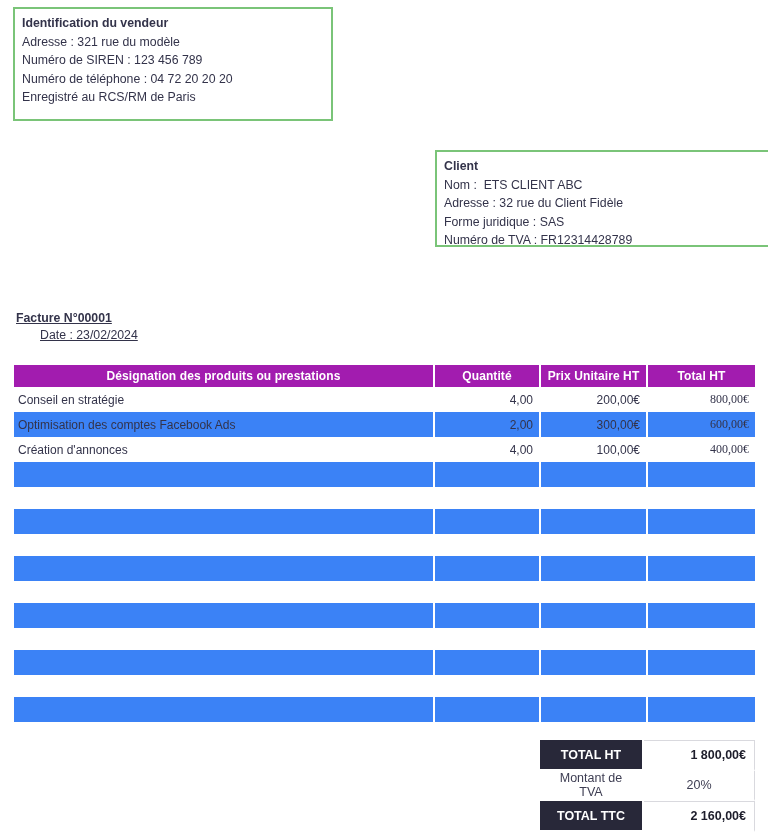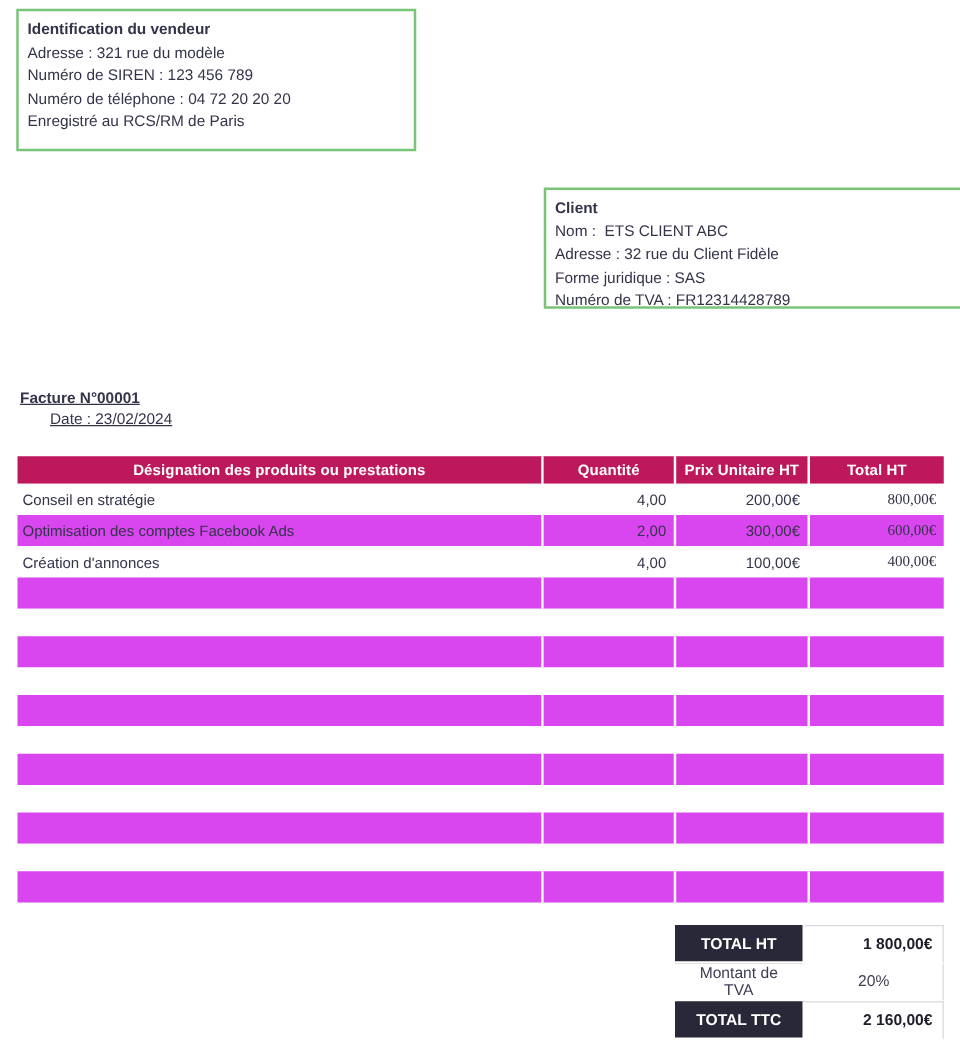--- a/index.html
+++ b/index.html
@@ -78,21 +78,21 @@
     border-collapse: separate;
     border-spacing: 0;
     table-layout: fixed;
   }
   #items-table col.c-desc  { width: 421px; }
   #items-table col.c-qty   { width: 106px; }
   #items-table col.c-unit  { width: 107px; }
   #items-table col.c-total { width: 107px; }
 
   #items-table thead th {
-    background: #be185d;
+    background: #a21caf;
     color: #ffffff;
     font-size: 12px;
     font-weight: bold;
     height: 22px;
     padding: 0;
     border-right: 2px solid #ffffff;
     text-align: center;
     vertical-align: middle;
     letter-spacing: 0.1px;
   }
@@ -105,21 +105,21 @@
     border-right: 2px solid #ffffff;
     vertical-align: middle;
     color: #33334a;
     overflow: hidden;
     white-space: nowrap;
   }
   #items-table tbody td:last-child { border-right: none; font-family: Liberation Serif, serif; }
   #items-table tbody td.desc  { text-align: left; padding-left: 4px; }
   #items-table tbody td.num   { text-align: right; padding-right: 6px; }
 
-  #items-table tbody tr.shaded td { background: #d946ef; }
+  #items-table tbody tr.shaded td { background: #3b82f6; }
   #items-table tbody tr.plain  td { background: #ffffff; }
   #items-table tbody tr.spacer td {
     background: #ffffff;
     height: 22px;
     border-right: none;
   }
 
   
   #totals-table {
     position: absolute;

